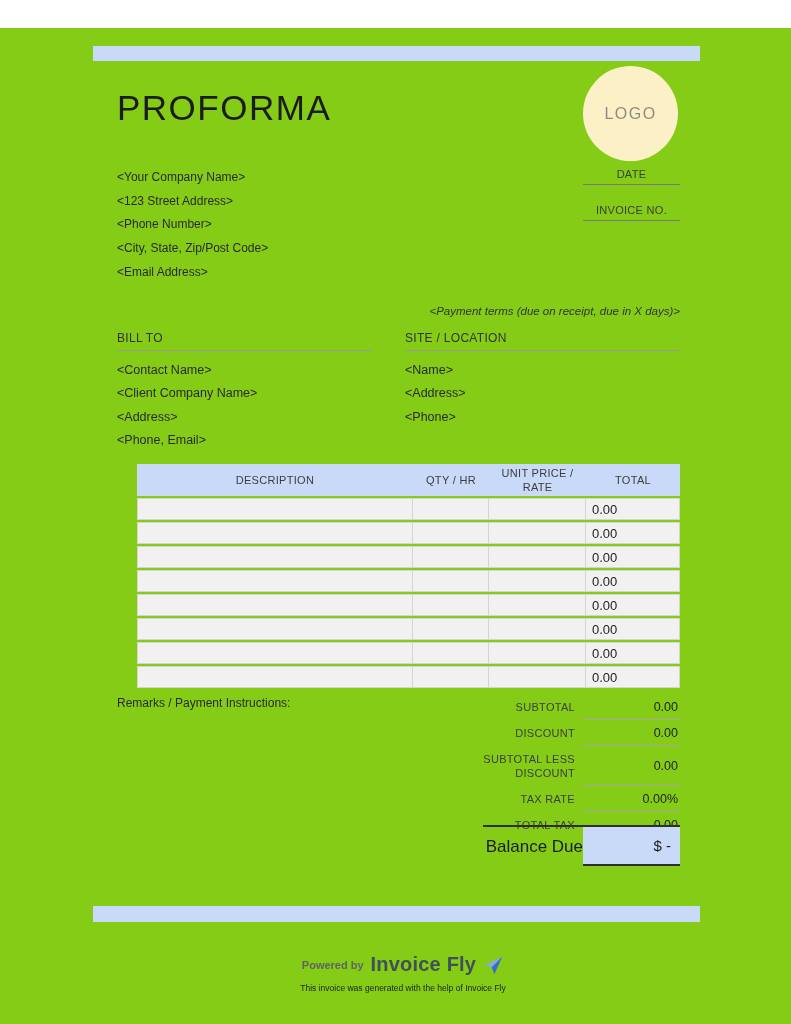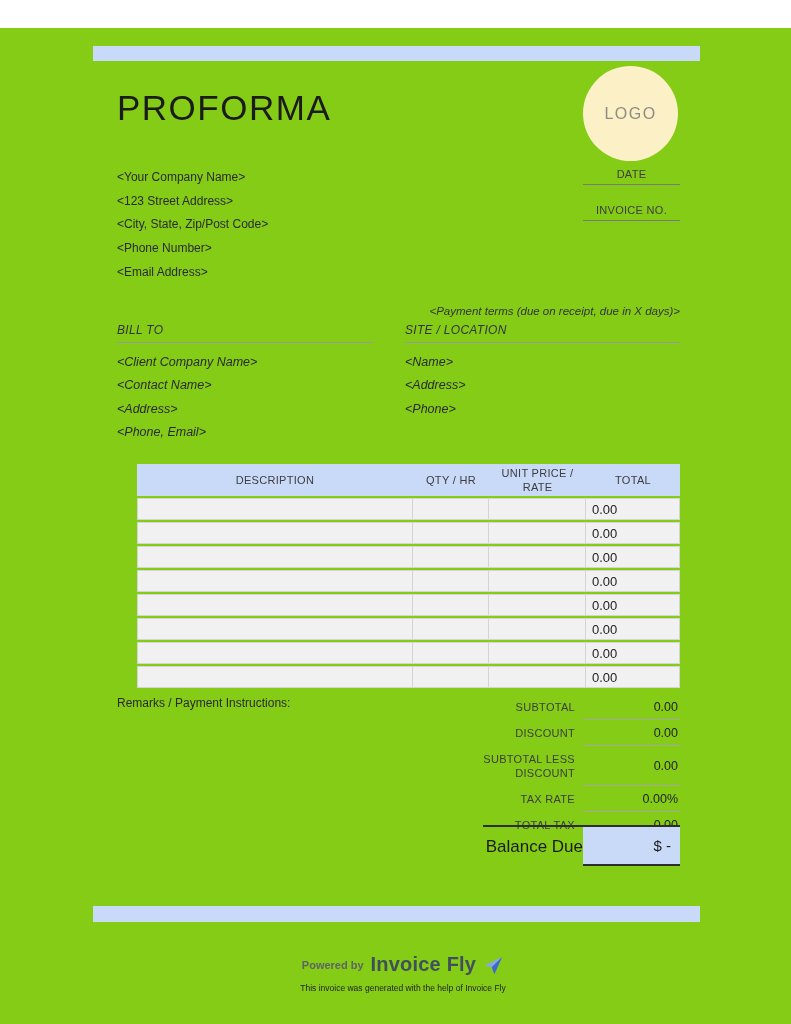--- a/index.html
+++ b/index.html
@@ -21,21 +21,21 @@
 
   .meta { position: absolute; left: 583px; top: 140px; width: 97px; }
   .meta-field { margin-bottom: 14px; }
   .meta-label { text-align: center; font-size: 11px; letter-spacing: .3px; color: #3d3d3d; padding-bottom: 4px; }
   .meta-line { border-bottom: 1px solid #7a7a7a; min-height: 1px; }
   .meta-field + .meta-field { margin-top: 19px; }
 
   .payment-terms { position: absolute; left: 280px; top: 277px; width: 400px; text-align: right;
     font-style: italic; font-size: 11.5px; color: #333; }
 
-  .party { position: absolute; top: 295px; font-size: 12.5px; font-style: italic; }
+  .party { position: absolute; top: 303px; font-size: 12.5px; }
   .party.left { left: 117px; width: 256px; }
   .party.right { left: 405px; width: 275px; }
   .party-label { font-size: 12px; color: #333; letter-spacing: .3px; padding-bottom: 5px; border-bottom: 1px solid #9a9a9a; }
   .party-lines { margin-top: 8px; line-height: 23.3px; color: #2a2a2a; }
 
   table.items { position: absolute; left: 117px; top: 434px; width: 563px; border-collapse: separate; border-spacing: 0 2px; padding-left: 20px; }
   table.items thead td { background: #c9daf8; font-size: 11px; color: #3c3c3c; text-align: center; letter-spacing: .3px;
     height: 31px; padding: 2px 4px; line-height: 14px; }
   table.items tbody td { background: #f1f1f2; height: 22px; border-top: 1px solid #d4d4d4; border-bottom: 1px solid #d4d4d4;
     border-right: 1px solid #d4d4d4; font-size: 13px; color: #222; padding: 2px 6px; }
@@ -73,43 +73,43 @@
 
   <div class="title">PROFORMA</div>
 
   <div class="logo-circle">
     <span>LOGO</span>
   </div>
 
   <div class="company">
     <div>&lt;Your Company Name&gt;</div>
     <div>&lt;123 Street Address&gt;</div>
+    <div>&lt;Phone Number&gt;</div>
     <div>&lt;City, State, Zip/Post Code&gt;</div>
-    <div>&lt;Phone Number&gt;</div>
     <div>&lt;Email Address&gt;</div>
   </div>
 
   <div class="meta">
     <div class="meta-field">
       <div class="meta-label">DATE</div>
       <div class="meta-line"></div>
     </div>
     <div class="meta-field">
       <div class="meta-label">INVOICE NO.</div>
       <div class="meta-line"></div>
     </div>
   </div>
 
   <div class="payment-terms">&lt;Payment terms (due on receipt, due in X days)&gt;</div>
 
   <div class="party left">
     <div class="party-label">BILL TO</div>
     <div class="party-lines">
+      <div>&lt;Contact Name&gt;</div>
       <div>&lt;Client Company Name&gt;</div>
-      <div>&lt;Contact Name&gt;</div>
       <div>&lt;Address&gt;</div>
       <div>&lt;Phone, Email&gt;</div>
     </div>
   </div>
 
   <div class="party right">
     <div class="party-label">SITE / LOCATION</div>
     <div class="party-lines">
       <div>&lt;Name&gt;</div>
       <div>&lt;Address&gt;</div>

